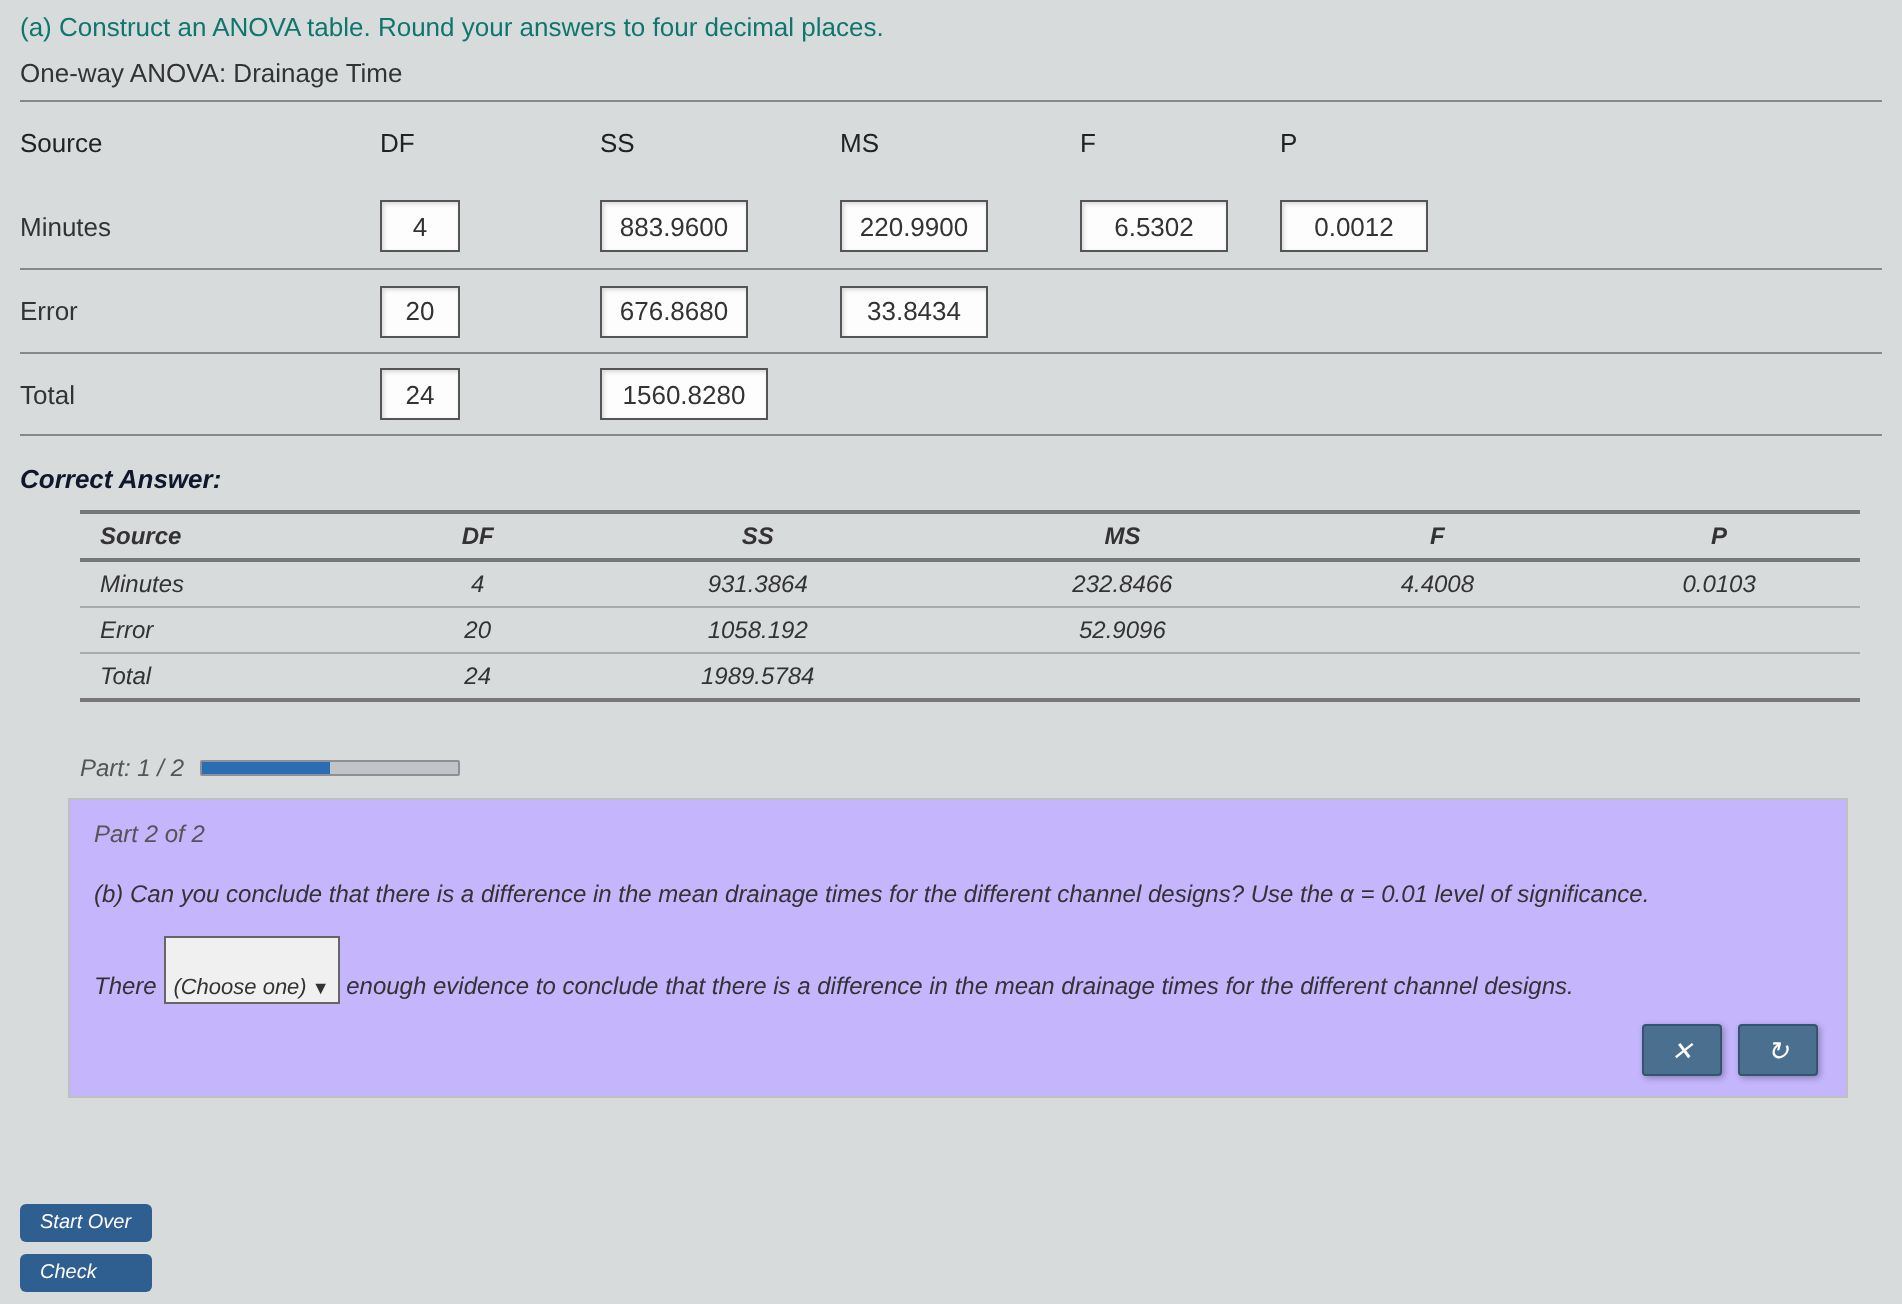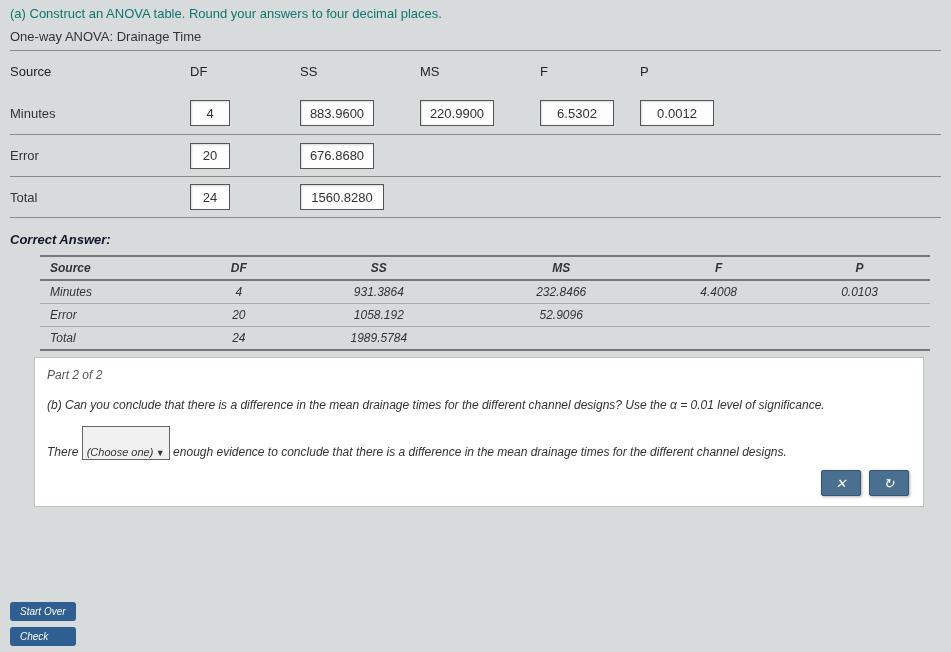--- a/index.html
+++ b/index.html
@@ -67,21 +67,21 @@
   .correct-table tr:last-child td { border-bottom: 2px solid #777; }
 
   .parts-row { display:flex; align-items:center; margin: 26px 0 8px 30px; font-size:12px; color:#555; font-style:italic;}
   .progress { width: 130px; height: 8px; background:#c0c4c7; border:1px solid #8a9096; margin-left:8px; position:relative; border-radius:1px;}
   .progress .bar { position:absolute; left:0; top:0; bottom:0; width:50%; background:#2a6db3; }
 
   .part2-box {
     margin: 6px 0 0 24px;
     width: 890px;
     border: 1px solid #c0c0c0;
-    background: #ffffff;
+    background: #c4b5fd;
     padding: 10px 12px 46px 12px;
     position: relative;
     font-size: 12px;
     font-style: italic;
   }
   .part2-title { margin-bottom: 16px; color:#555;}
   .part2-q { margin-bottom: 14px; color:#333;}
   .alpha { font-style: italic; }
   .sel {
     display: inline-block;
@@ -139,20 +139,21 @@
       <div class="col-ss"><span class="inp inp-md">883.9600</span></div>
       <div class="col-ms"><span class="inp inp-md">220.9900</span></div>
       <div class="col-f"><span class="inp inp-md">6.5302</span></div>
       <div class="col-p"><span class="inp inp-md">0.0012</span></div>
     </div>
 
     <div class="anova-row row-border-top">
       <div class="col-source">Error</div>
       <div class="col-df"><span class="inp inp-sm">20</span></div>
       <div class="col-ss"><span class="inp inp-md">676.8680</span></div>
+      <div class="col-ms"><span class="inp inp-md">33.8434</span></div>
       <div class="col-f"></div>
       <div class="col-p"></div>
     </div>
 
     <div class="anova-row row-border-both">
       <div class="col-source">Total</div>
       <div class="col-df"><span class="inp inp-sm">24</span></div>
       <div class="col-ss"><span class="inp inp-lg">1560.8280</span></div>
       <div class="col-ms"></div>
       <div class="col-f"></div>
@@ -192,20 +193,26 @@
       <td>Total</td>
       <td>24</td>
       <td>1989.5784</td>
       <td></td>
           <td></td>
           <td></td>
     </tr>
   </tbody>
     </table>
 
+  <div class="parts-row">
+    <span>Part: 1 / 2</span>
+    <div class="progress">
+        <div class="bar"></div>
+      </div>
+  </div>
 
   <div class="part2-box">
     <div class="part2-title">Part 2 of 2</div>
     <div class="part2-q">
       <span>(b) Can you conclude that there is a difference in the mean drainage times for the different channel designs? Use the </span>
       <span class="alpha">α = 0.01</span>
       <span> level of significance.</span>
     </div>
     <div>
       <span>There </span>

